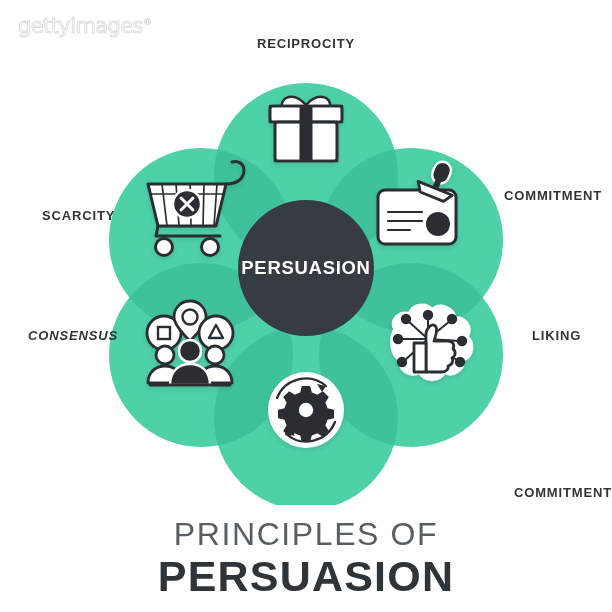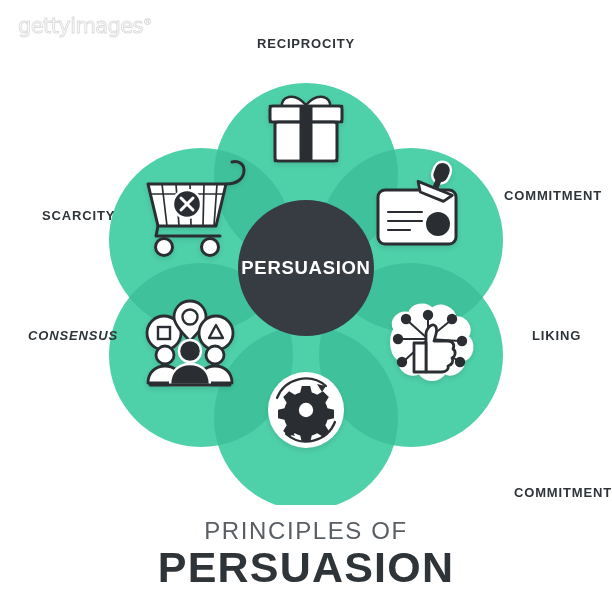--- a/index.html
+++ b/index.html
@@ -75,21 +75,21 @@
   
   #title-block {
     position: absolute;
     left: 0;
     right: 0;
     top: 518px;
     text-align: center;
   }
   #title-top {
     font-family: "Liberation Sans", sans-serif;
-    font-size: 24px;
+    font-size: 32px;
     font-weight: 400;
     letter-spacing: 1.6px;
     color: #585e63;
     line-height: 1.05;
   }
   #title-main {
     font-family: "Liberation Sans", sans-serif;
     font-size: 43px;
     font-weight: 700;
     letter-spacing: 1.2px;

